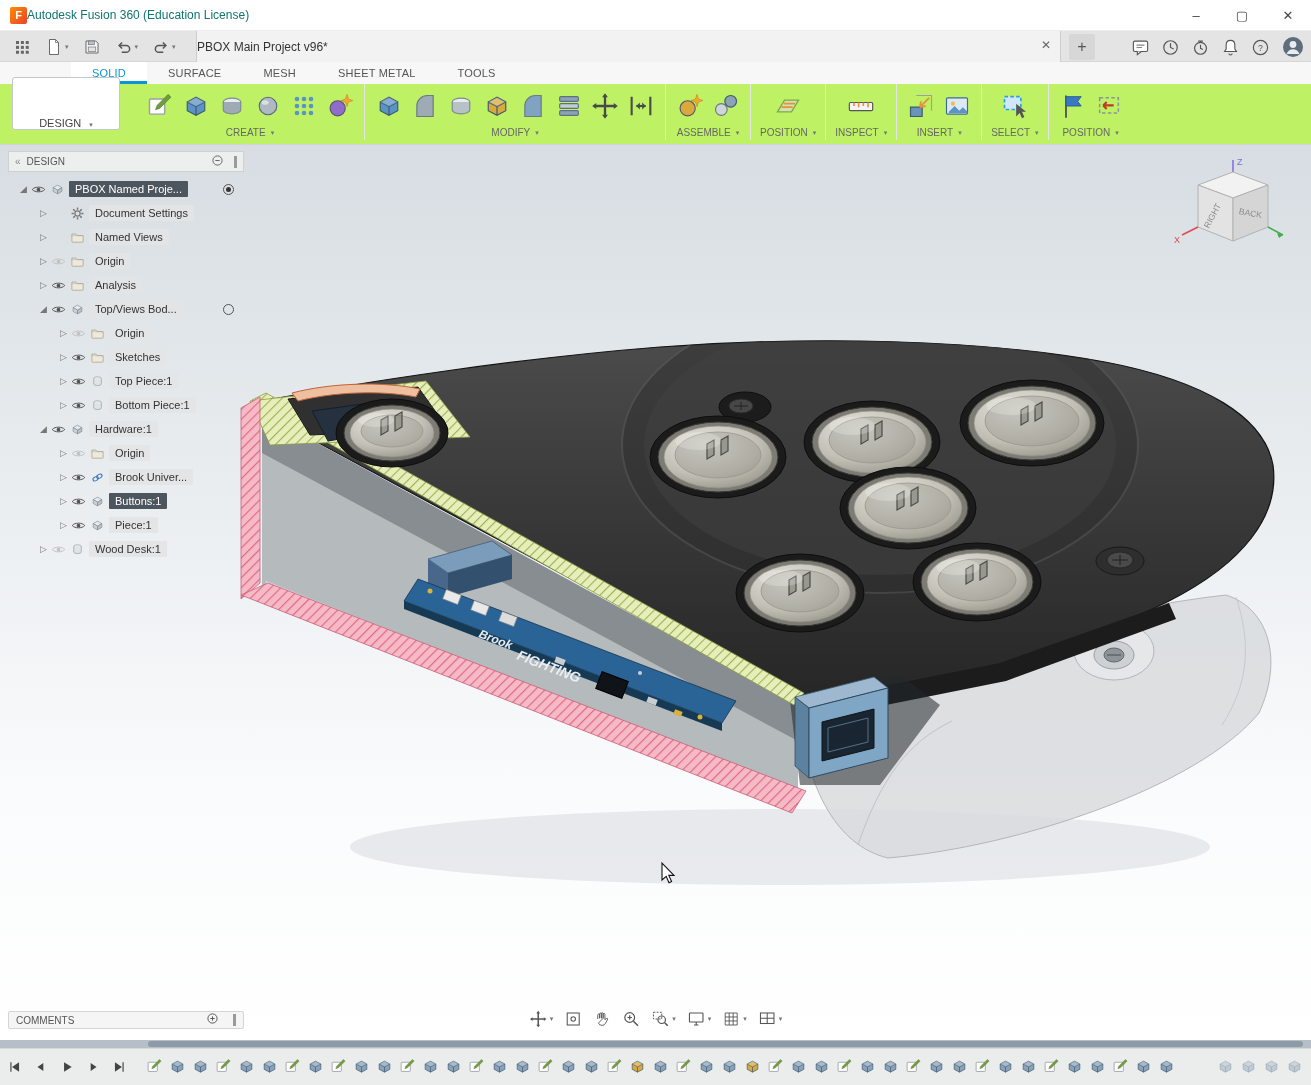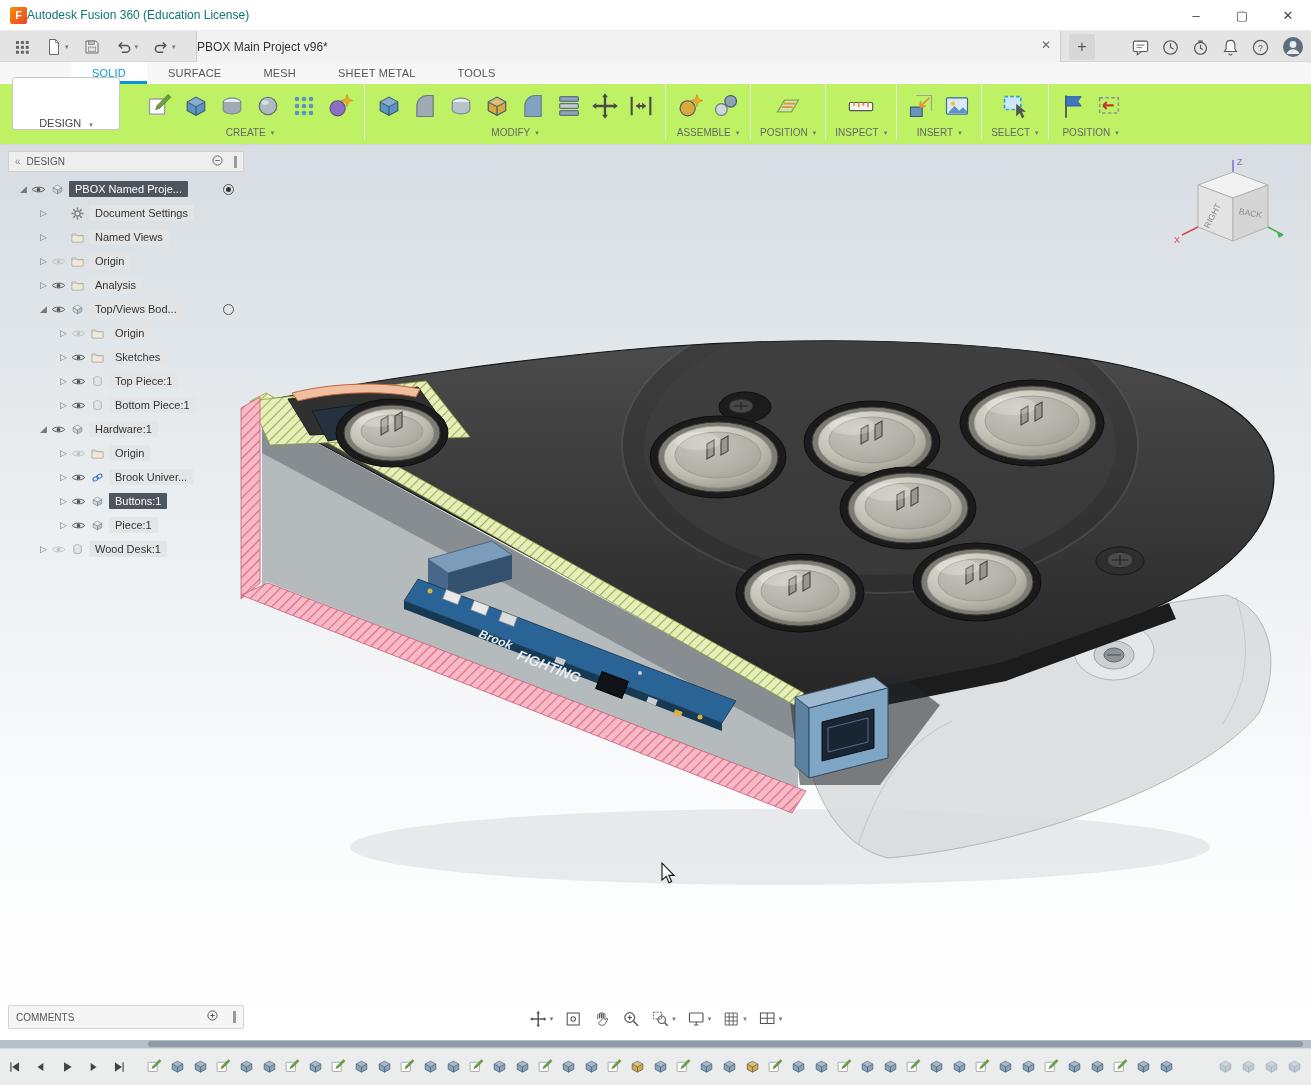--- a/index.html
+++ b/index.html
@@ -64,21 +64,21 @@
 .tlabel{background:rgba(227,228,229,.93);padding:2px 6px;border-radius:1px;color:#333;white-space:nowrap}
 .tlabel.sel{background:#4d565f;color:#fff}
 .tradio{margin-left:auto;margin-right:10px;width:11px;height:11px;border:1.5px solid #555;border-radius:50%;
  position:relative;flex:none}
 .tradio.active:after{content:"";position:absolute;inset:2px;background:#333;border-radius:50%}
 
 
 #viewcube{position:absolute;right:18px;top:10px;z-index:4}
 
 
-#comments{position:absolute;left:8px;bottom:11px;width:236px;height:24px;background:rgba(244,244,244,.95);
+#comments{position:absolute;left:8px;bottom:11px;width:236px;height:18px;background:rgba(244,244,244,.95);
  border:1px solid #d4d4d4;border-radius:2px;display:flex;align-items:center;padding:0 7px;gap:10px;z-index:4}
 #comments-label{font-size:10px;color:#555;flex:1}
 
 
 #navbar{position:absolute;left:50%;bottom:12px;transform:translateX(-50%);display:flex;gap:11px;align-items:center;z-index:4}
 .nav-btn{display:flex;align-items:center;gap:1px;color:#444}
 
 
 #timeline{position:absolute;top:1040px;left:0;width:1311px;height:45px;background:#ebecec}
 #tl-scroll{height:8px;background:#b6bfc7;position:relative}

